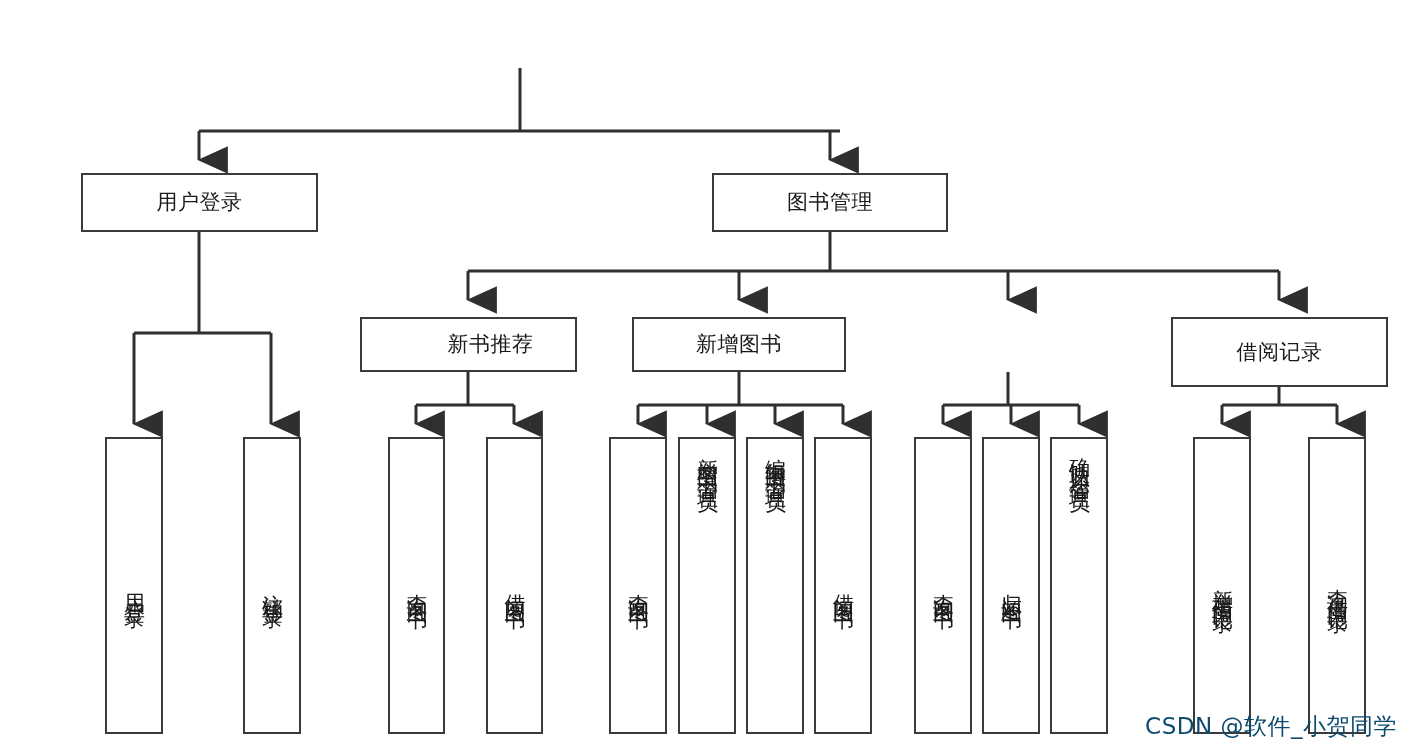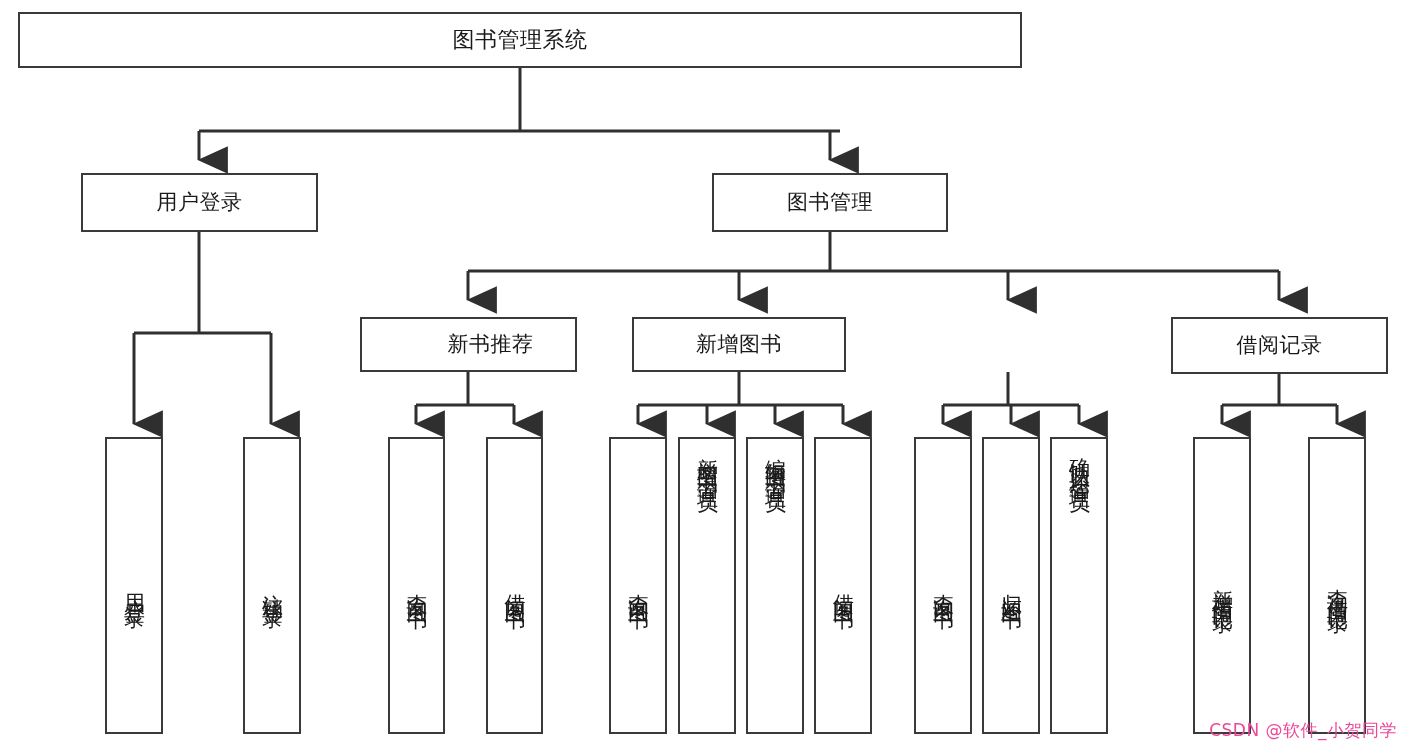--- a/index.html
+++ b/index.html
@@ -63,22 +63,22 @@
     letter-spacing: 5px;
     white-space: nowrap;
   }
   .node.vert.mid .label {
     align-self: center;
   }
   .watermark {
     position: absolute;
     right: 8px;
     bottom: 5px;
-    font-size: 17px;
-    color: #ec4899;
+    font-size: 23px;
+    color: #0c4a6e;
     letter-spacing: 0.5px;
     white-space: nowrap;
     user-select: none;
   }
 </style>
 </head>
 <body>
 
 <div id="canvas">
 
@@ -126,38 +126,35 @@
       <path d="M 1011 405 L 1011 424" marker-end="url(#arrow)"></path>
       <path d="M 1079 405 L 1079 424" marker-end="url(#arrow)"></path>
 
       <path d="M 1279 372 L 1279 405"></path>
       <path d="M 1222 405 L 1337 405"></path>
       <path d="M 1222 405 L 1222 424" marker-end="url(#arrow)"></path>
       <path d="M 1337 405 L 1337 424" marker-end="url(#arrow)"></path>
     </g>
   </svg>
 
-  <div class="node horiz root" style="left:18px; top:12px; width:1004px; height:56px;">
-    <span class="label">图书管理系统</span>
-  </div>
 
   <div class="node horiz" style="left:81px; top:173px; width:237px; height:59px;">
     <span class="label">用户登录</span>
   </div>
   <div class="node horiz" style="left:712px; top:173px; width:236px; height:59px;">
     <span class="label">图书管理</span>
   </div>
 
   <div class="node horiz" style="left:360px; top:317px; width:217px; height:55px;padding-left:44px;">
     <span class="label">新书推荐</span>
   </div>
   <div class="node horiz" style="left:632px; top:317px; width:214px; height:55px;">
     <span class="label">新增图书</span>
   </div>
-  <div class="node horiz" style="left:1171px; top:317px; width:217px; height:57px;">
+  <div class="node horiz" style="left:1171px; top:317px; width:217px; height:70px;">
     <span class="label">借阅记录</span>
   </div>
 
   <div class="node vert mid" style="left:105px; top:437px; width:58px; height:297px;">
     <span class="label">用户登录</span>
   </div>
   <div class="node vert mid" style="left:243px; top:437px; width:58px; height:297px;">
     <span class="label">注销登录</span>
   </div>
 

